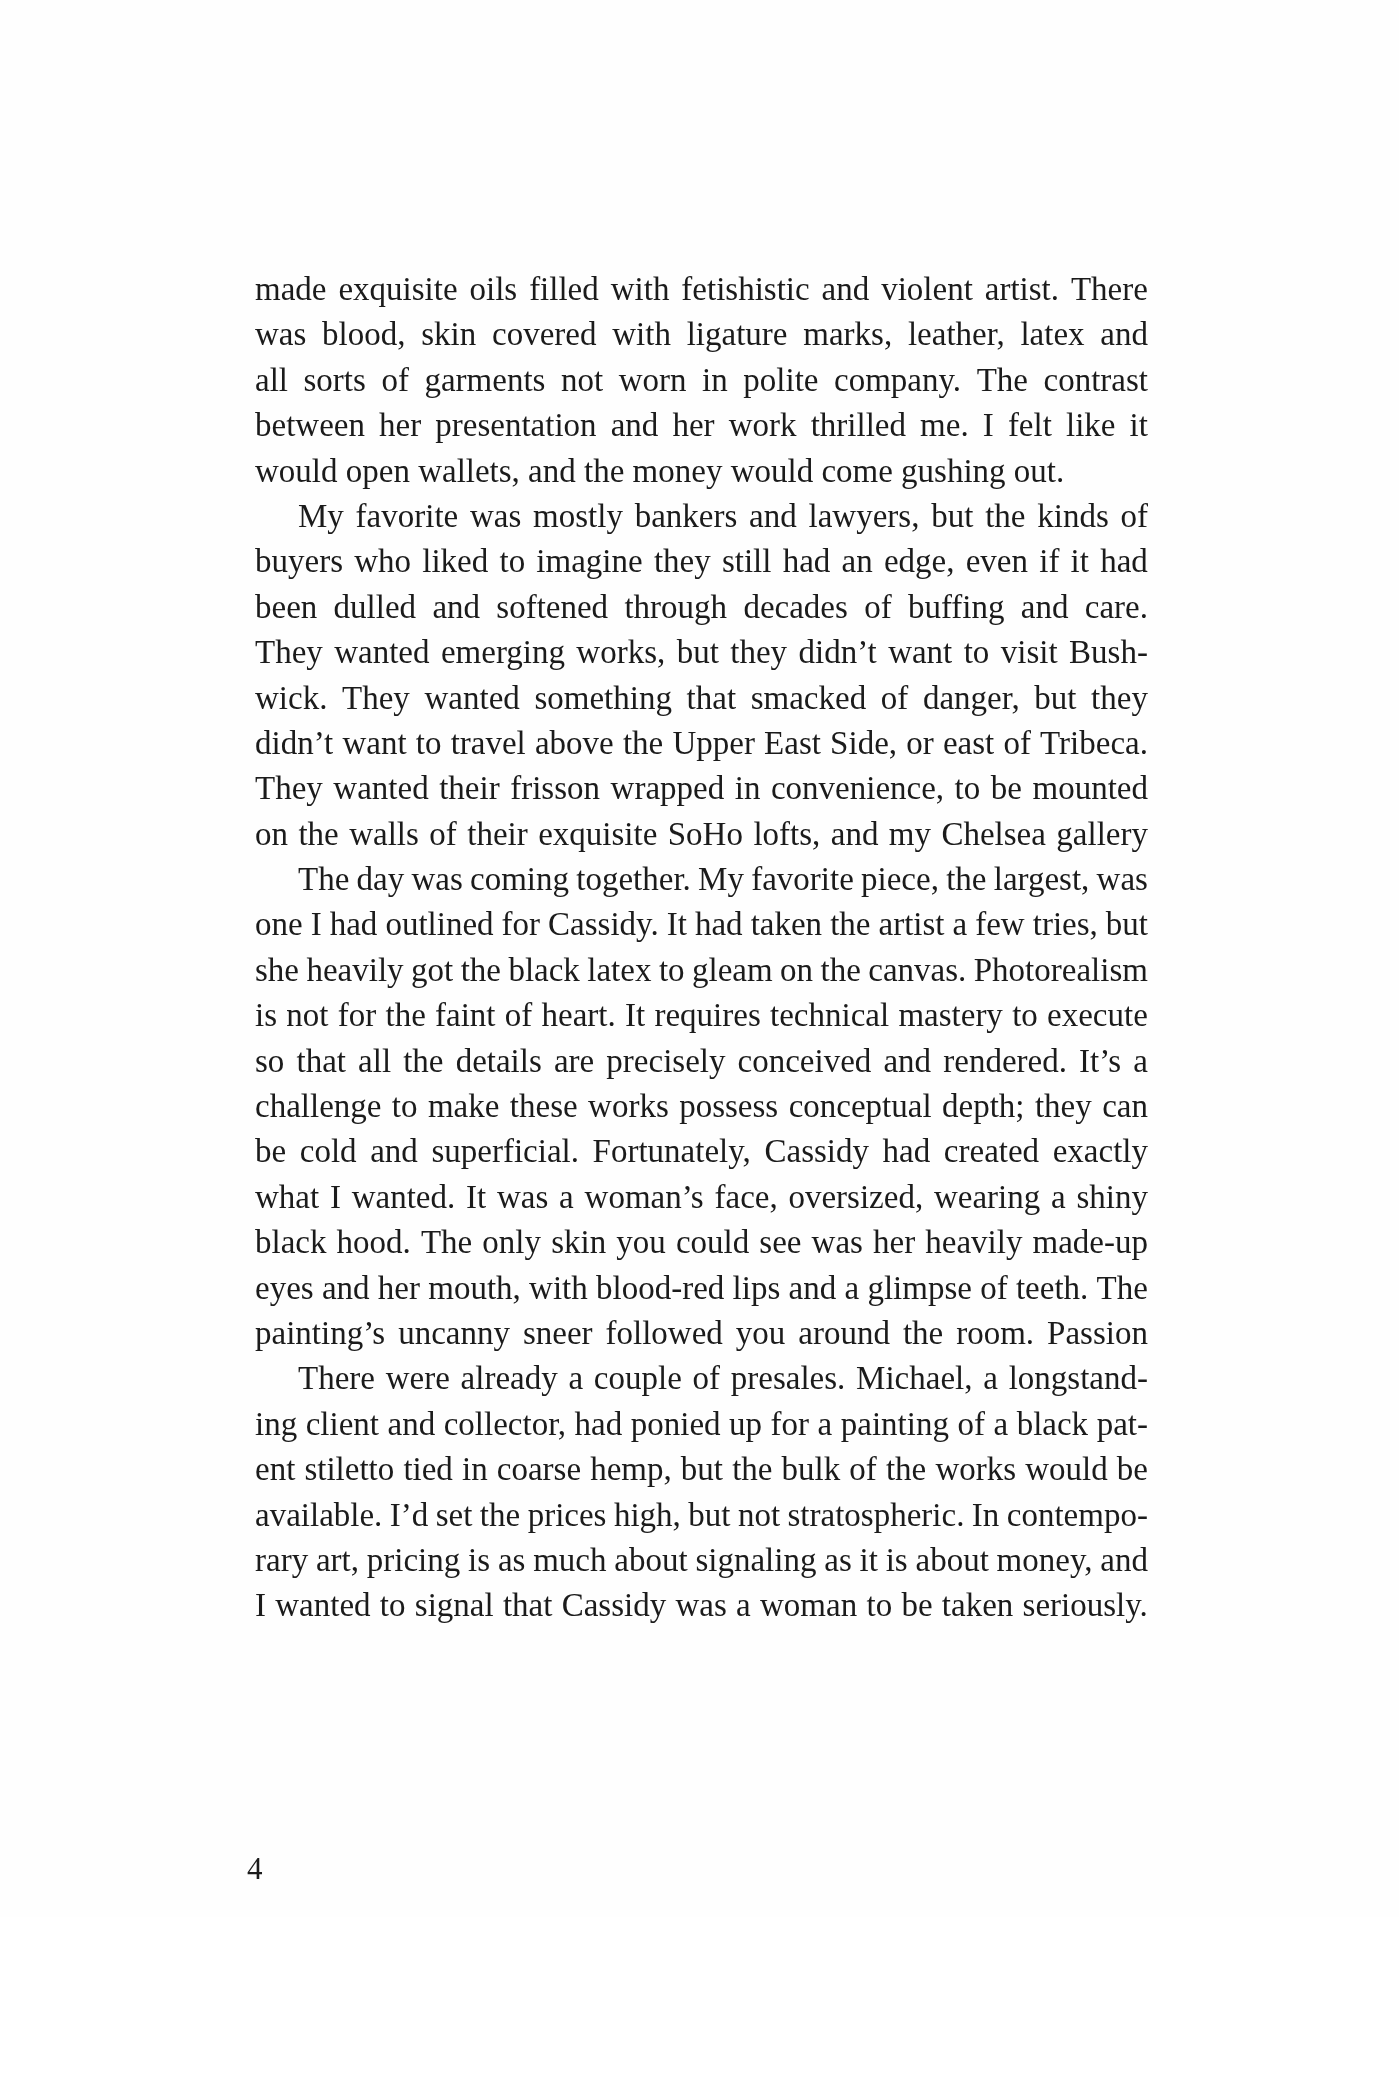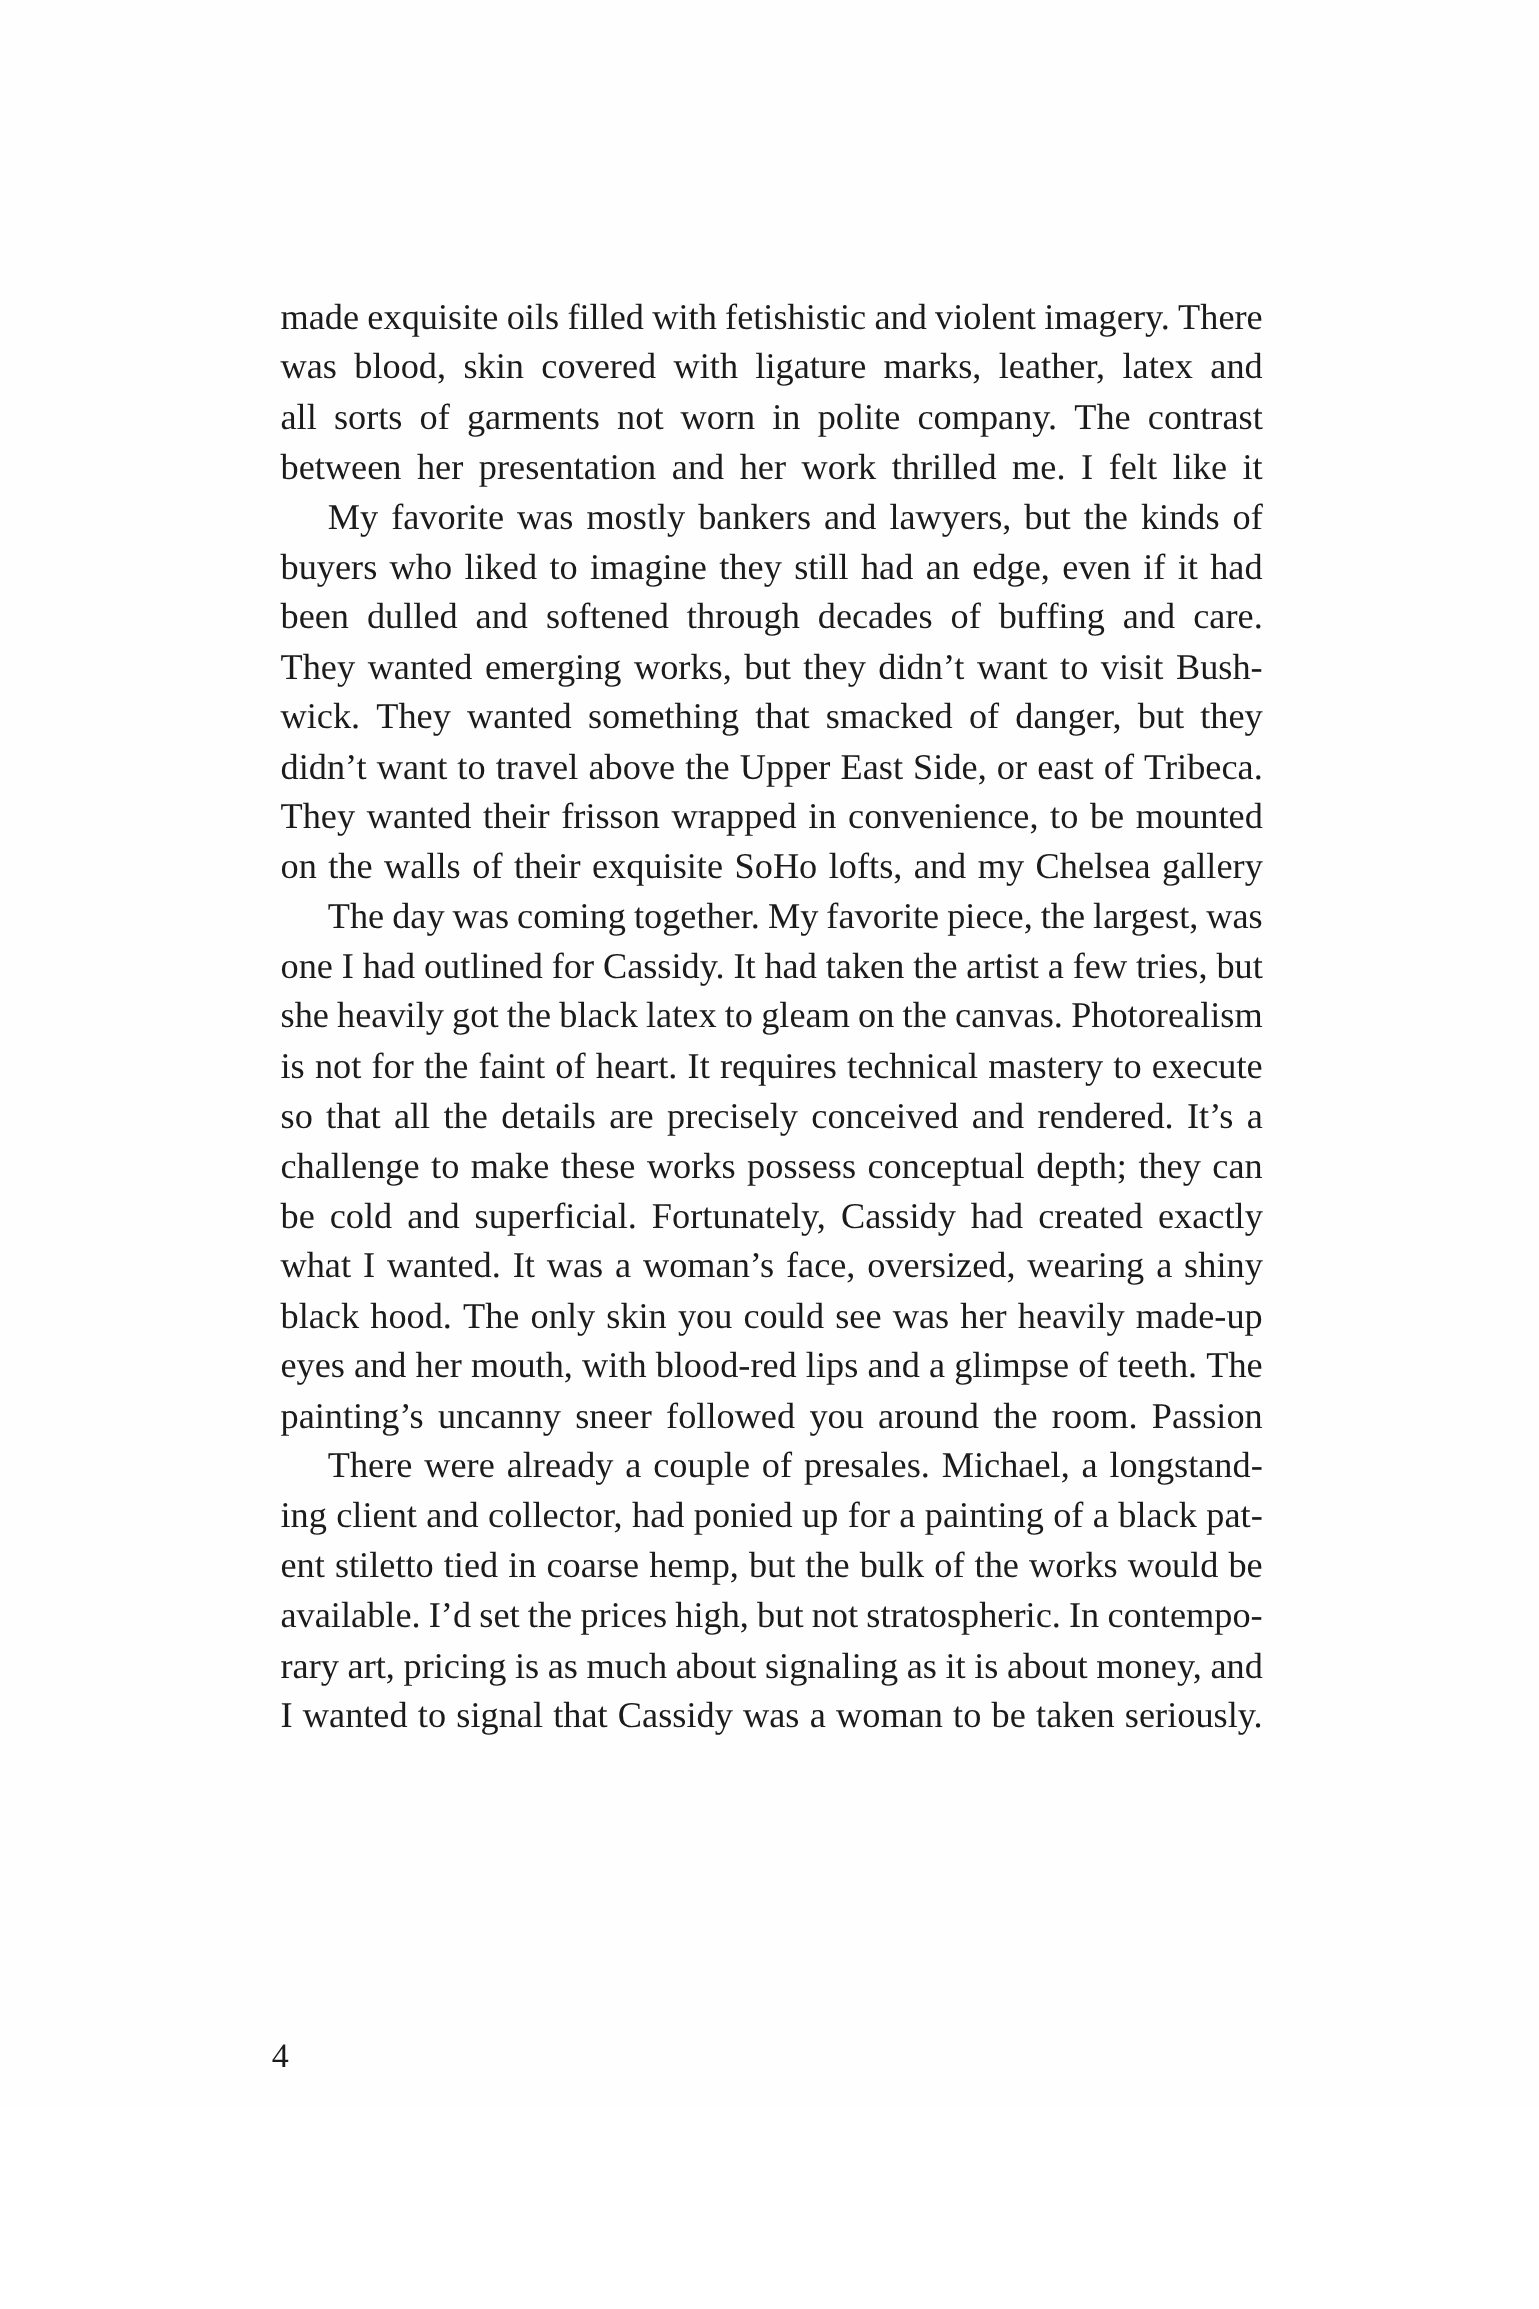--- a/index.html
+++ b/index.html
@@ -66,21 +66,21 @@
       <div class="para">
         <div class="line just">
           <span class="word">made</span>
           <span class="word">exquisite</span>
           <span class="word">oils</span>
           <span class="word">filled</span>
           <span class="word">with</span>
           <span class="word">fetishistic</span>
           <span class="word">and</span>
           <span class="word">violent</span>
-          <span class="word">imagery.</span>
+          <span class="word">artist.</span>
           <span class="word">There</span>
         </div>
         <div class="line just">
           <span class="word">was</span>
           <span class="word">blood,</span>
           <span class="word">skin</span>
           <span class="word">covered</span>
           <span class="word">with</span>
           <span class="word">ligature</span>
           <span class="word">marks,</span>
@@ -108,20 +108,21 @@
           <span class="word">and</span>
           <span class="word">her</span>
           <span class="word">work</span>
           <span class="word">thrilled</span>
           <span class="word">me.</span>
           <span class="word">I</span>
           <span class="word">felt</span>
           <span class="word">like</span>
           <span class="word">it</span>
         </div>
+        <div class="line rag">would open wallets, and the money would come gushing out.</div>
       </div>
       <div class="para">
         <div class="line just indent">
           <span class="word">My</span>
           <span class="word">favorite</span>
           <span class="word">was</span>
           <span class="word">mostly</span>
           <span class="word">bankers</span>
           <span class="word">and</span>
           <span class="word">lawyers,</span>

